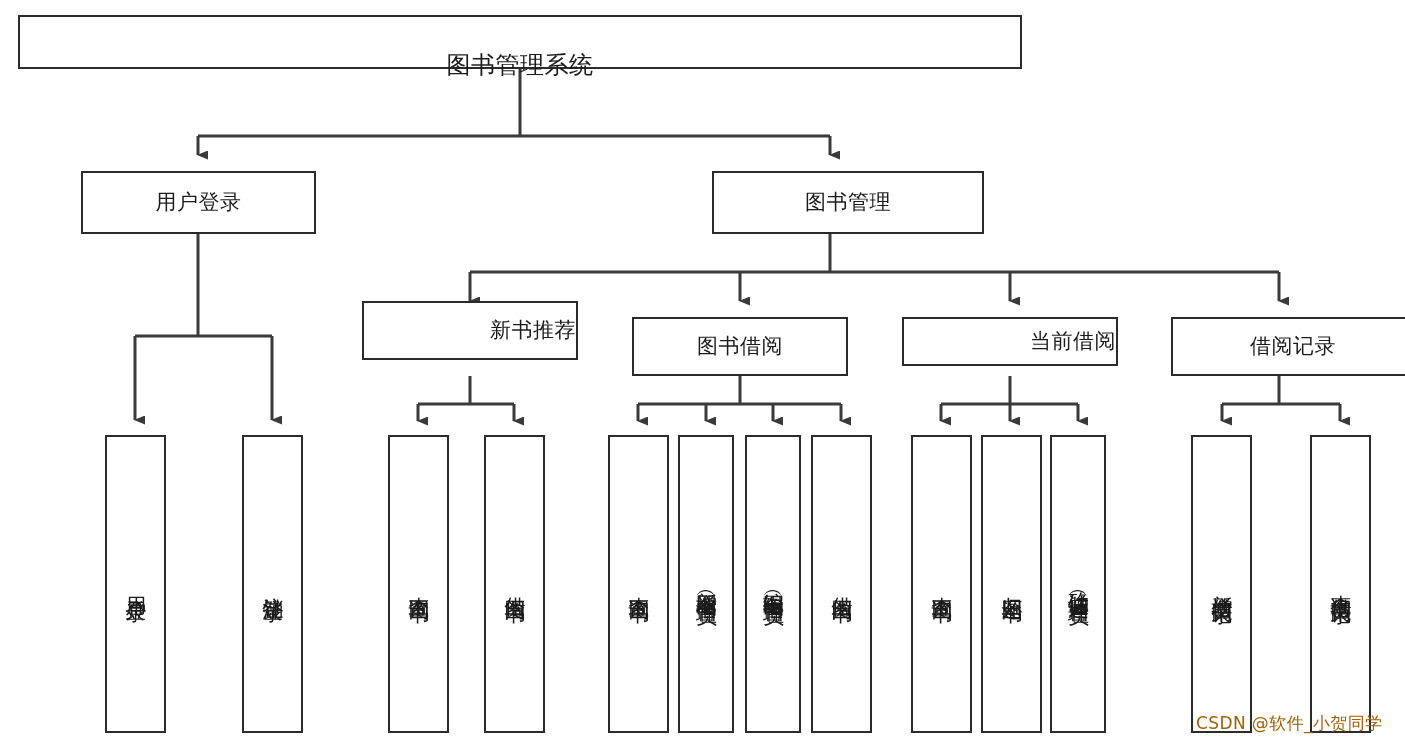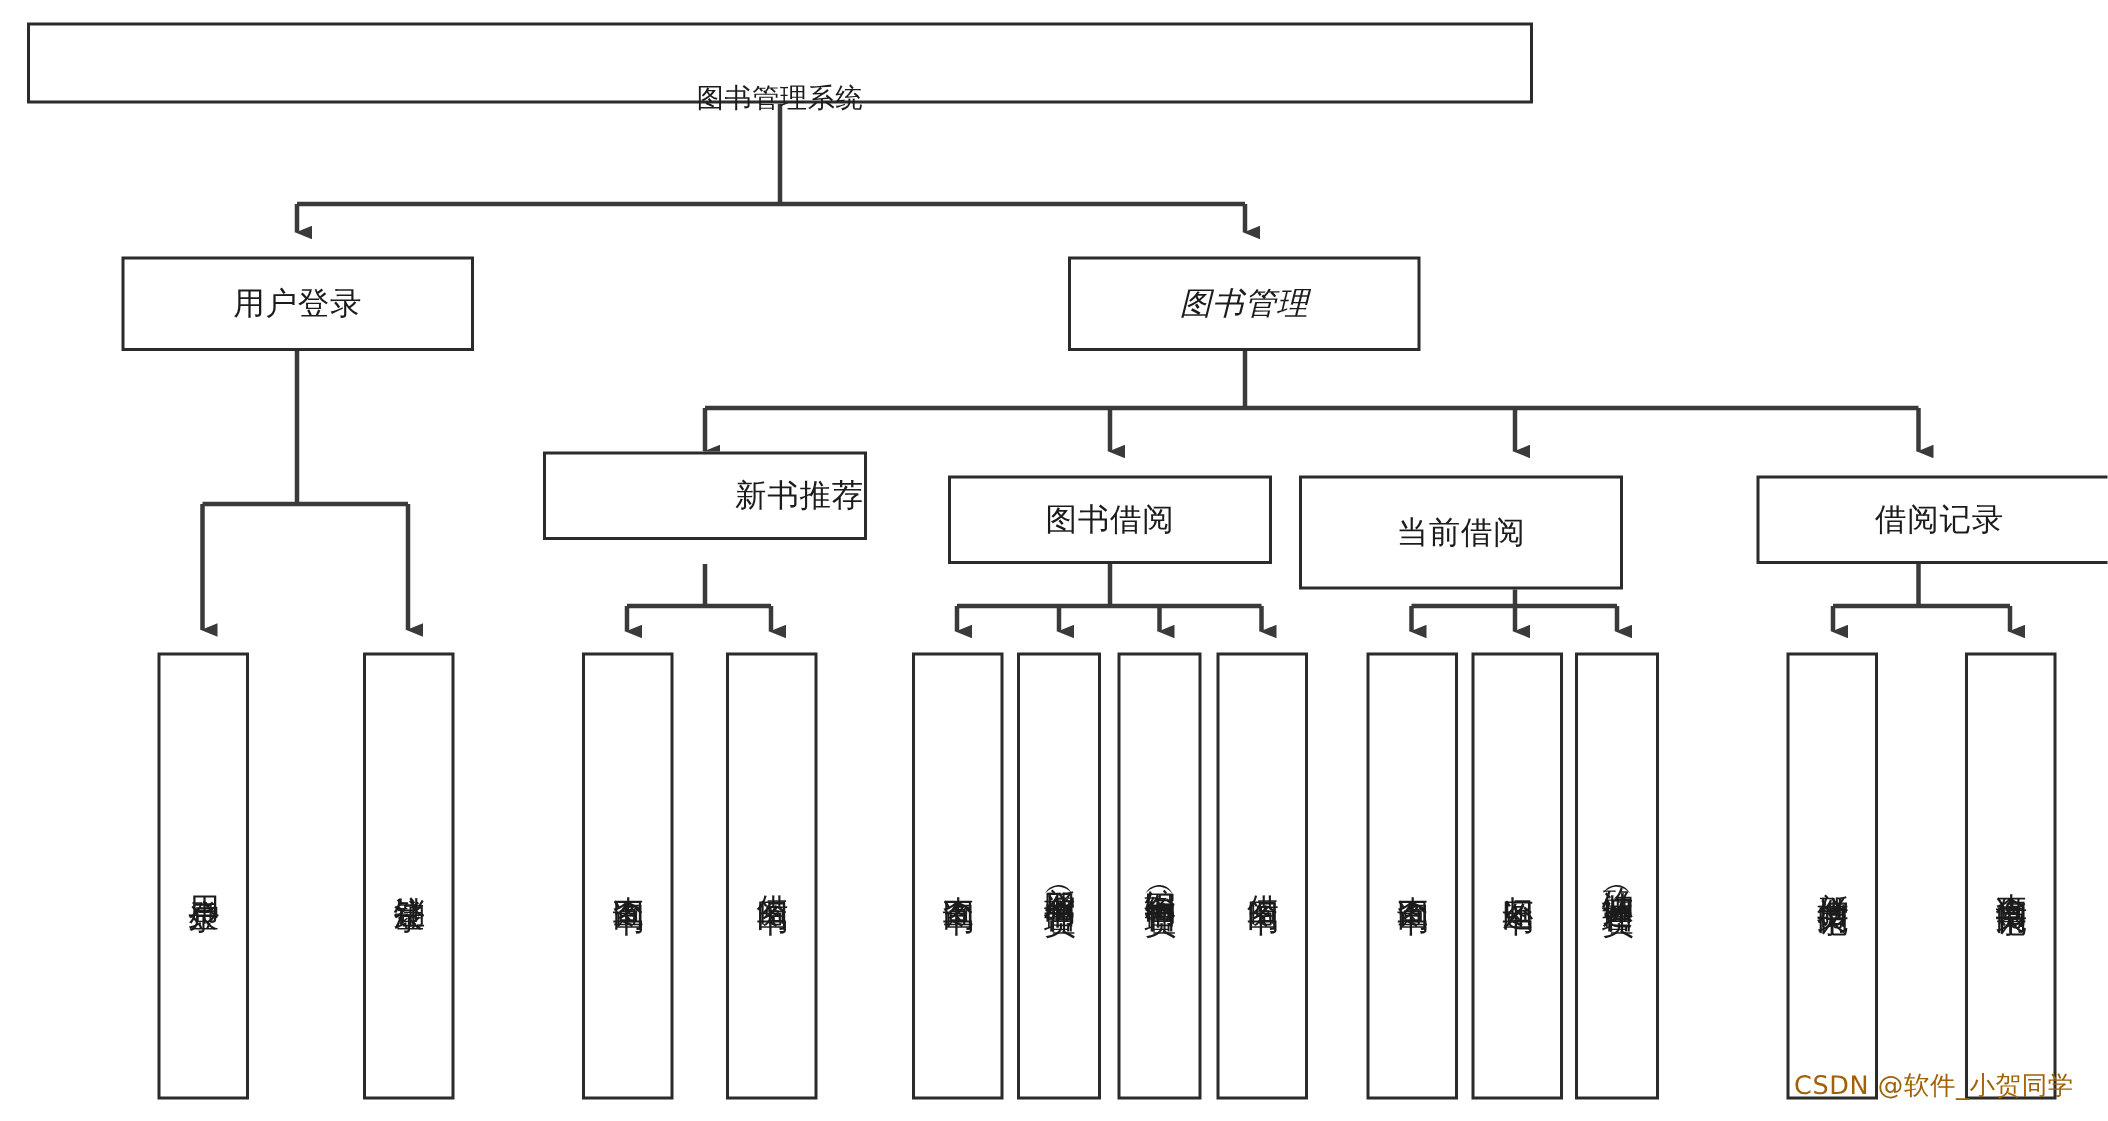--- a/index.html
+++ b/index.html
@@ -51,21 +51,21 @@
     align-items: center;
     justify-content: center;
   }
   .node.vertical .label {
     writing-mode: vertical-rl;
     text-orientation: upright;
     font-size: 21px;
     letter-spacing: 2px;
     line-height: 1.0;
   }
-  .node.root .label { font-size: 18px; margin-top: 48px; }
+  .node.root .label { font-size: 24px; margin-top: 48px; }
   .watermark {
     position: absolute;
     left: 1196px;
     top: 712px;
     font-size: 17px;
     color: #a16207;
     white-space: nowrap;
     letter-spacing: 0.4px;
   }
 </style>
@@ -124,31 +124,31 @@
     </g>
   </svg>
 
   <div class="node horizontal root" style="left:18px; top:15px; width:1004px; height:54px;">
     <span class="label">图书管理系统</span>
   </div>
 
   <div class="node horizontal" style="left:81px; top:171px; width:235px; height:63px;">
     <span class="label">用户登录</span>
   </div>
-  <div class="node horizontal" style="left:712px; top:171px; width:235px; height:63px;font-style:italic;">
+  <div class="node horizontal" style="left:712px; top:171px; width:272px; height:63px;">
     <span class="label">图书管理</span>
   </div>
 
   <div class="node horizontal" style="left:362px; top:301px; width:216px; height:59px;justify-content:flex-end;">
     <span class="label">新书推荐</span>
   </div>
   <div class="node horizontal" style="left:632px; top:317px; width:216px; height:59px;">
     <span class="label">图书借阅</span>
   </div>
-  <div class="node horizontal" style="left:866px; top:317px; width:216px; height:76px;">
+  <div class="node horizontal" style="left:902px; top:317px; width:216px; height:49px;justify-content:flex-end;">
     <span class="label">当前借阅</span>
   </div>
   <div class="node horizontal" style="left:1171px; top:317px; width:244px; height:59px;">
     <span class="label">借阅记录</span>
   </div>
 
   <div class="node vertical" style="left:105px; top:435px; width:61px; height:298px;">
     <span class="label">用户登录</span>
   </div>
   <div class="node vertical" style="left:242px; top:435px; width:61px; height:298px;">

